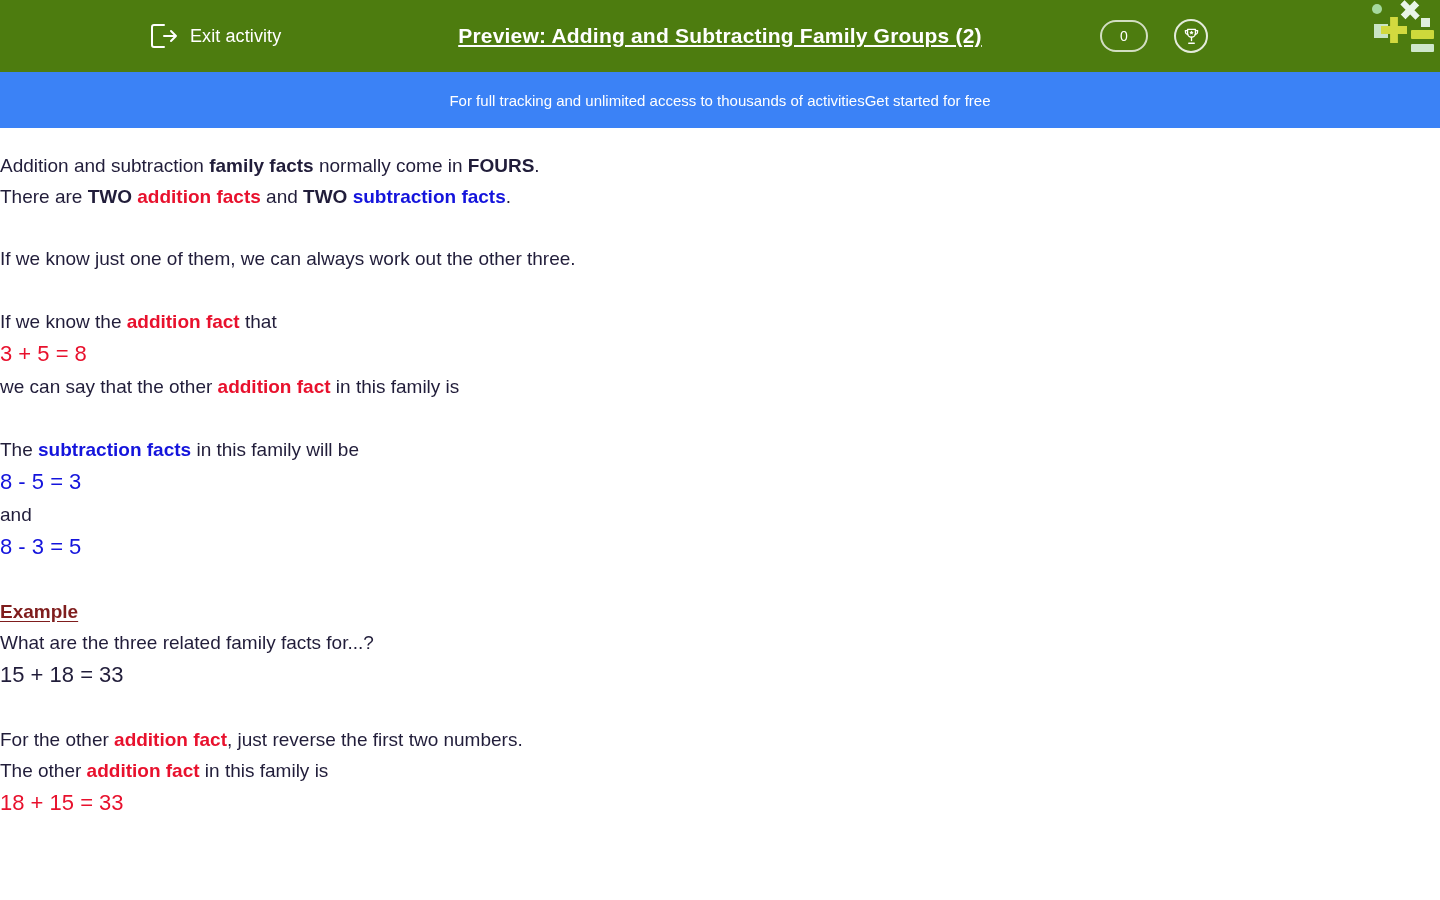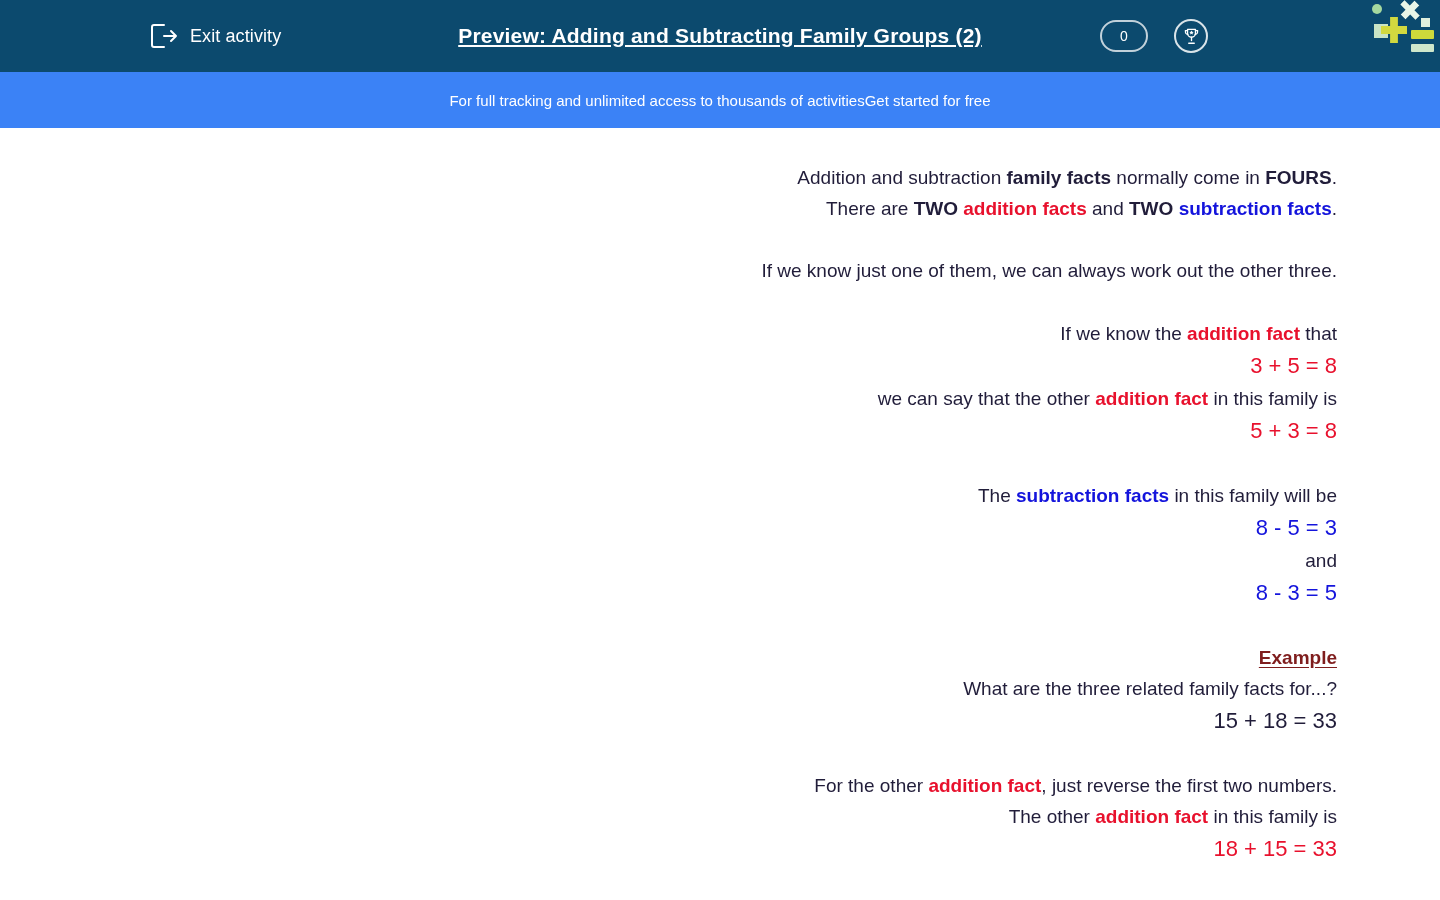--- a/index.html
+++ b/index.html
@@ -11,21 +11,21 @@
     overflow: hidden;
     background: #ffffff;
     font-family: "Liberation Sans", sans-serif;
   }
 
   
   .header {
     position: relative;
     width: 1440px;
     height: 72px;
-    background: #0c4a6e;
+    background: #4d7c0f;
     display: flex;
     align-items: center;
     overflow: hidden;
   }
 
   .exit-activity {
     position: absolute;
     left: 150px;
     top: 0;
     height: 72px;
@@ -146,22 +146,22 @@
     justify-content: center;
     color: #ffffff;
     font-size: 15px;
     cursor: pointer;
   }
   .promo .promo-strong { font-weight: 400; }
 
   
   .content {
     width: 1337px;
-    padding-top: 34px;
-    text-align: right;
+    padding-top: 22px;
+    text-align: left;
     color: #211D3A;
   }
 
   .line {
     font-size: 19px;
     line-height: 31px;
     color: #211D3A;
     font-weight: 400;
     white-space: nowrap;
   }
@@ -248,21 +248,20 @@
   <div class="line">If we know just one of them, we can always work out the other three.</div>
 
   <div class="gap-md"></div>
 
   <div class="line"><span>If we know the </span><span class="red">addition fact</span><span> that</span></div>
 
   <div class="line eq eq-red">3 + 5 = 8</div>
 
   <div class="line"><span>we can say that the other </span><span class="red">addition fact</span><span> in this family is</span></div>
 
-  <div class="line eq eq-red">5 + 3 = 8</div>
 
   <div class="gap-md"></div>
 
   <div class="line"><span>The </span><span class="blue">subtraction facts</span><span> in this family will be</span></div>
 
   <div class="line eq eq-blue">8 - 5 = 3</div>
 
   <div class="line">and</div>
 
   <div class="line eq eq-blue">8 - 3 = 5</div>

